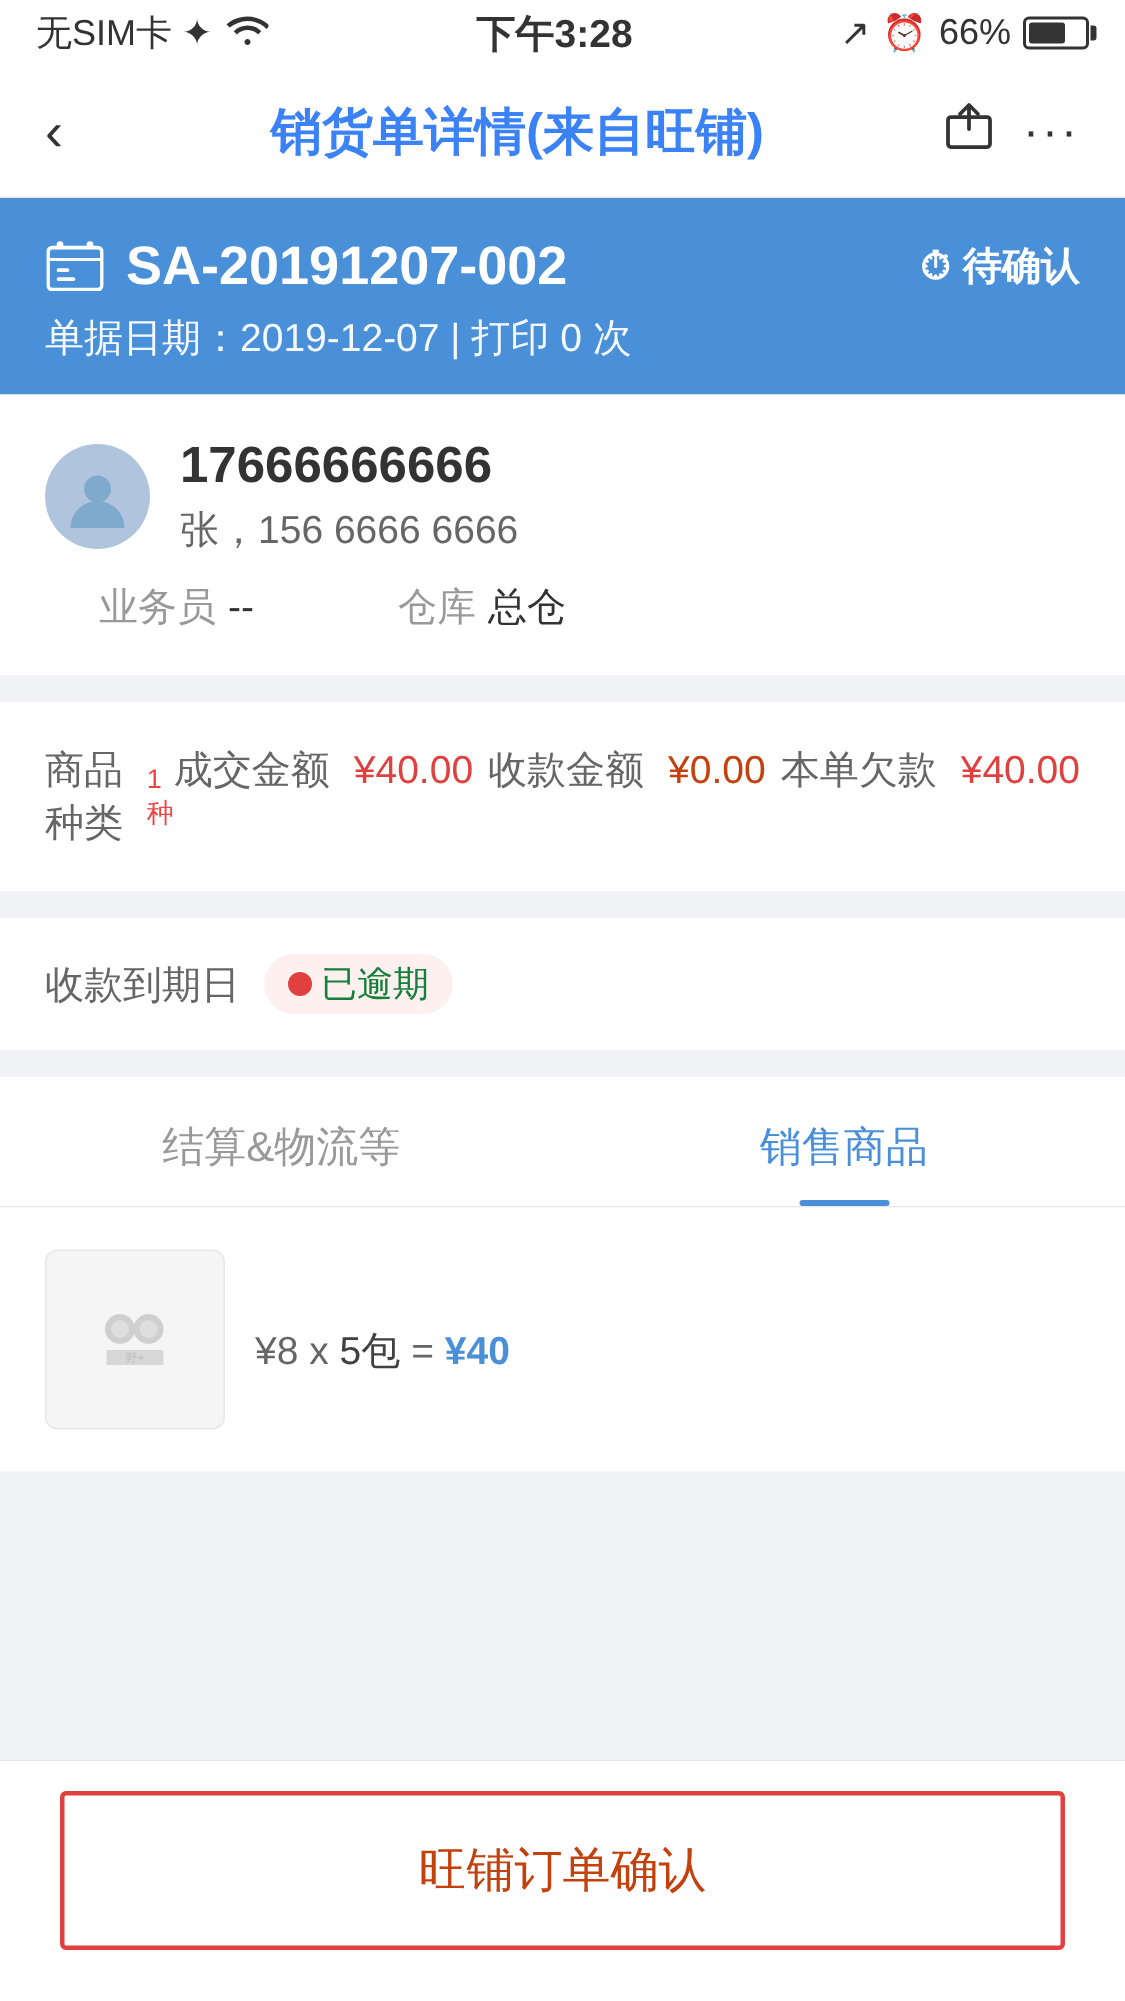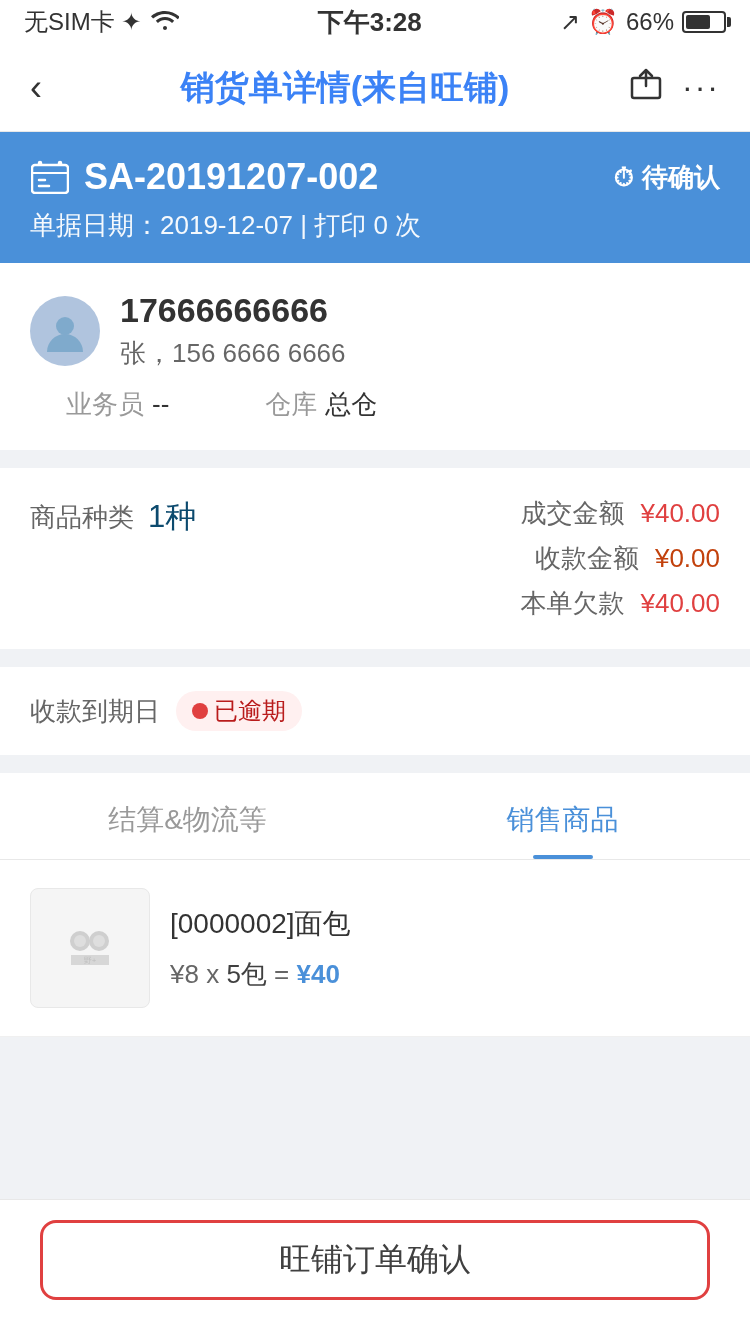--- a/index.html
+++ b/index.html
@@ -163,24 +163,24 @@
       display: flex;
       align-items: flex-start;
     }
     .stats-left {
       flex: 1;
       display: flex;
       align-items: center;
       gap: 14px;
     }
     .stats-label { font-size: 26px; color: #666; }
-    .stats-value { font-size: 31px; color: #0c4a6e; }
+    .stats-value { font-size: 18px; color: #ef4444; }
     .stats-right {
       display: flex;
-      flex-direction: column;
+      flex-direction: row;
       align-items: flex-end;
       gap: 10px;
     }
     .stat-line {
       display: flex;
       align-items: center;
       gap: 16px;
       font-size: 26px;
     }
     .stat-name { color: #666; }
@@ -195,21 +195,21 @@
       display: flex;
       align-items: center;
       gap: 16px;
       font-size: 26px;
       color: #666;
     }
     .due-label { color: #666; }
     .due-date { color: #333; }
     .overdue-badge {
       background: #fff0f0;
-      color: #b91c1c;
+      color: #15803d;
       border-radius: 20px;
       padding: 4px 16px;
       font-size: 24px;
       display: flex;
       align-items: center;
       gap: 6px;
     }
     .overdue-dot {
       width: 16px; height: 16px; background: #e04040; border-radius: 50%;
       display: inline-block;
@@ -294,26 +294,26 @@
     .bottom-bar {
       position: fixed;
       bottom: 0;
       width: 750px;
       background: #fff;
       padding: 20px 40px 34px;
       border-top: 1px solid #e8e8e8;
     }
     .confirm-btn {
       width: 100%;
-      height: 80px;
+      height: 106px;
       border: 3px solid #e04040;
       background: #fff;
-      border-radius: 16px;
+      border-radius: 4px;
       font-size: 32px;
-      color: #404040;
+      color: #c2410c;
       font-weight: 500;
       cursor: pointer;
       display: flex;
       align-items: center;
       justify-content: center;
     }
   </style>
 </head>
 <body>
 
@@ -443,21 +443,20 @@
       <svg viewBox="0 0 70 70" fill="none">
         <circle cx="25" cy="28" r="10" fill="#aaa"></circle>
         <circle cx="25" cy="28" r="6" fill="#c8c8c8"></circle>
         <circle cx="44" cy="28" r="10" fill="#aaa"></circle>
         <circle cx="44" cy="28" r="6" fill="#c8c8c8"></circle>
         <path d="M16 42h38v10H16z" fill="#bbb" rx="2"></path>
         <text x="35" y="50" text-anchor="middle" font-size="8" fill="#888">野+</text>
       </svg>
     </div>
     <div class="product-info">
-      <div class="product-name">[0000002]面包</div>
       <div class="product-price-row">
         <span>¥8 x</span>
         <span class="qty">5包</span>
         <span> = </span>
         <span class="total">¥40</span>
       </div>
     </div>
   </div>
 </div>
 

